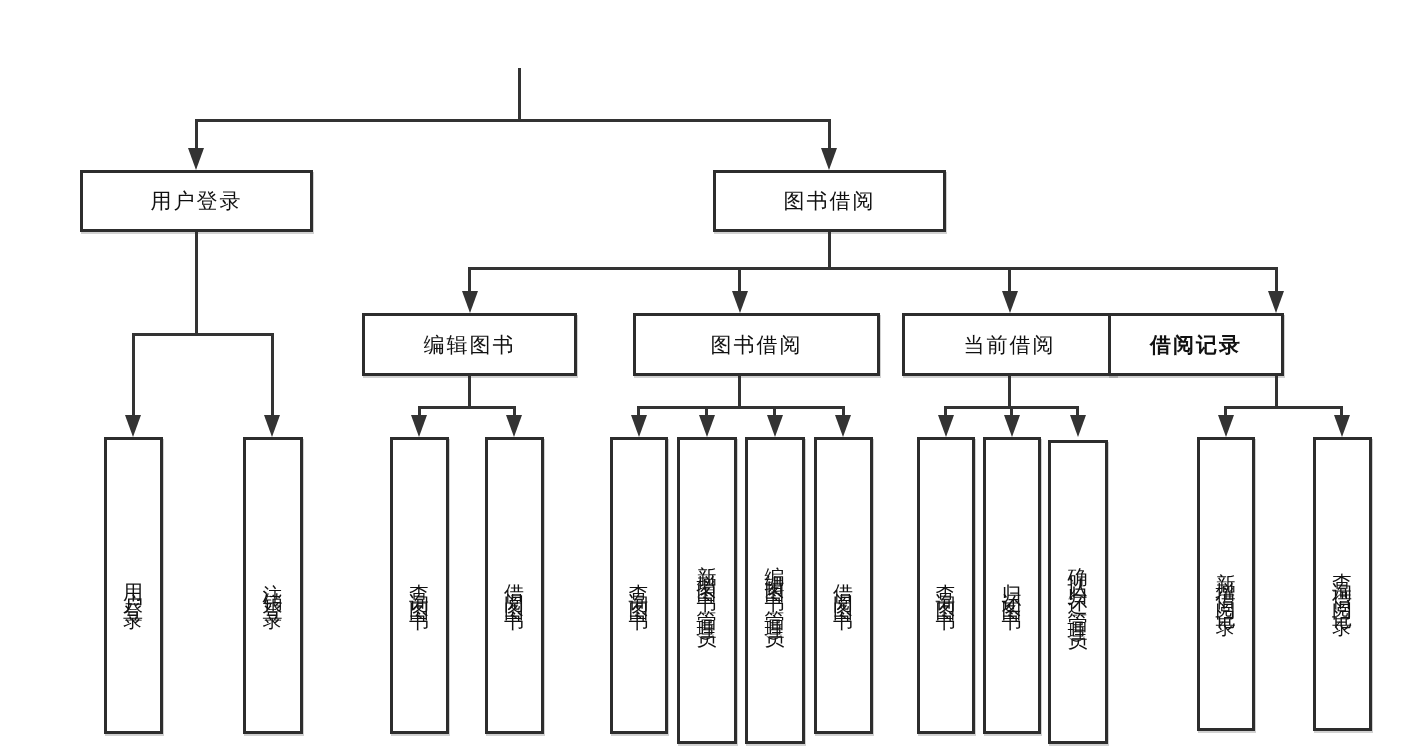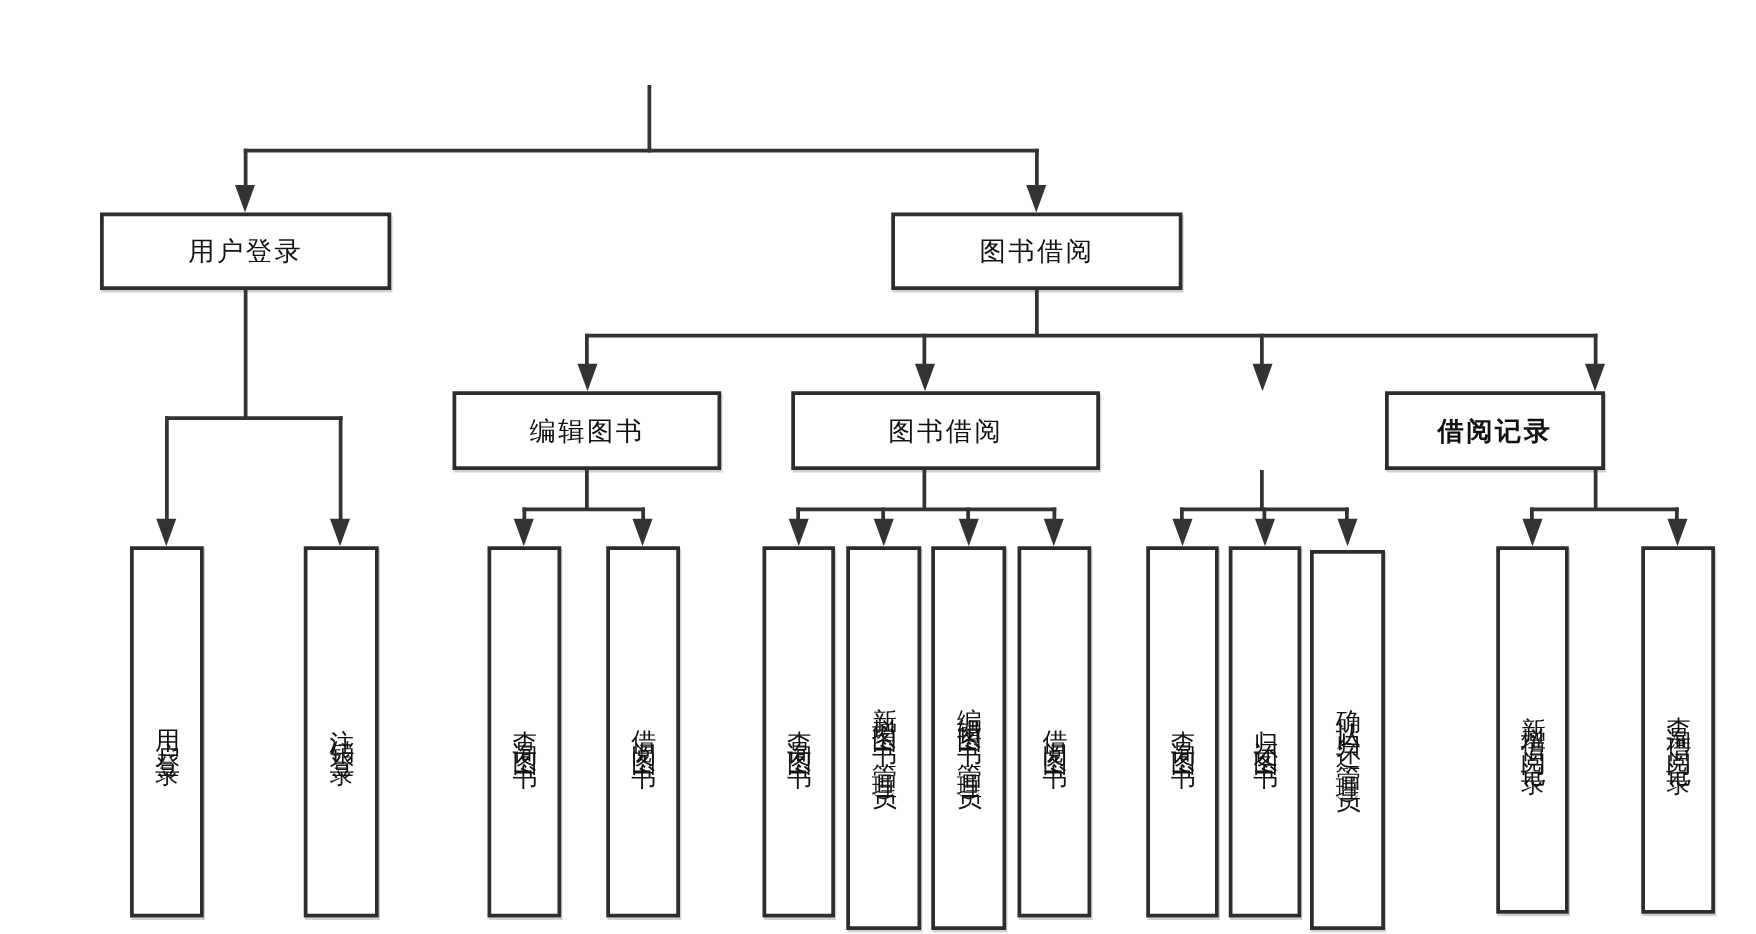--- a/index.html
+++ b/index.html
@@ -108,20 +108,21 @@
   <div class="vline" style="left:738px; top:267px; height:28px;"></div>
   <div class="vline" style="left:1008px; top:267px; height:28px;"></div>
   <div class="vline" style="left:1275px; top:267px; height:28px;"></div>
   <div class="arrow" style="left:462px; top:291px;"></div>
   <div class="arrow" style="left:732px; top:291px;"></div>
   <div class="arrow" style="left:1002px; top:291px;"></div>
   <div class="arrow" style="left:1268px; top:291px;"></div>
 
   <div class="hbox" style="left:362px; top:313px; width:215px; height:63px;">编辑图书</div>
   <div class="hbox" style="left:633px; top:313px; width:247px; height:63px;">图书借阅</div>
+  <div class="hbox" style="left:902px; top:313px; width:215px; height:63px;">当前借阅</div>
   <div class="hbox" style="left:1108px; top:313px; width:176px; height:63px;font-weight:bold;">借阅记录</div>
 
   <div class="vline" style="left:468px; top:376px; height:32px;"></div>
   <div class="hline" style="left:418px; top:406px; width:98px;"></div>
   <div class="vline" style="left:418px; top:406px; height:12px;"></div>
   <div class="vline" style="left:513px; top:406px; height:12px;"></div>
   <div class="arrow" style="left:411px; top:415px;"></div>
   <div class="arrow" style="left:506px; top:415px;"></div>
 
   <div class="vline" style="left:738px; top:376px; height:32px;"></div>

